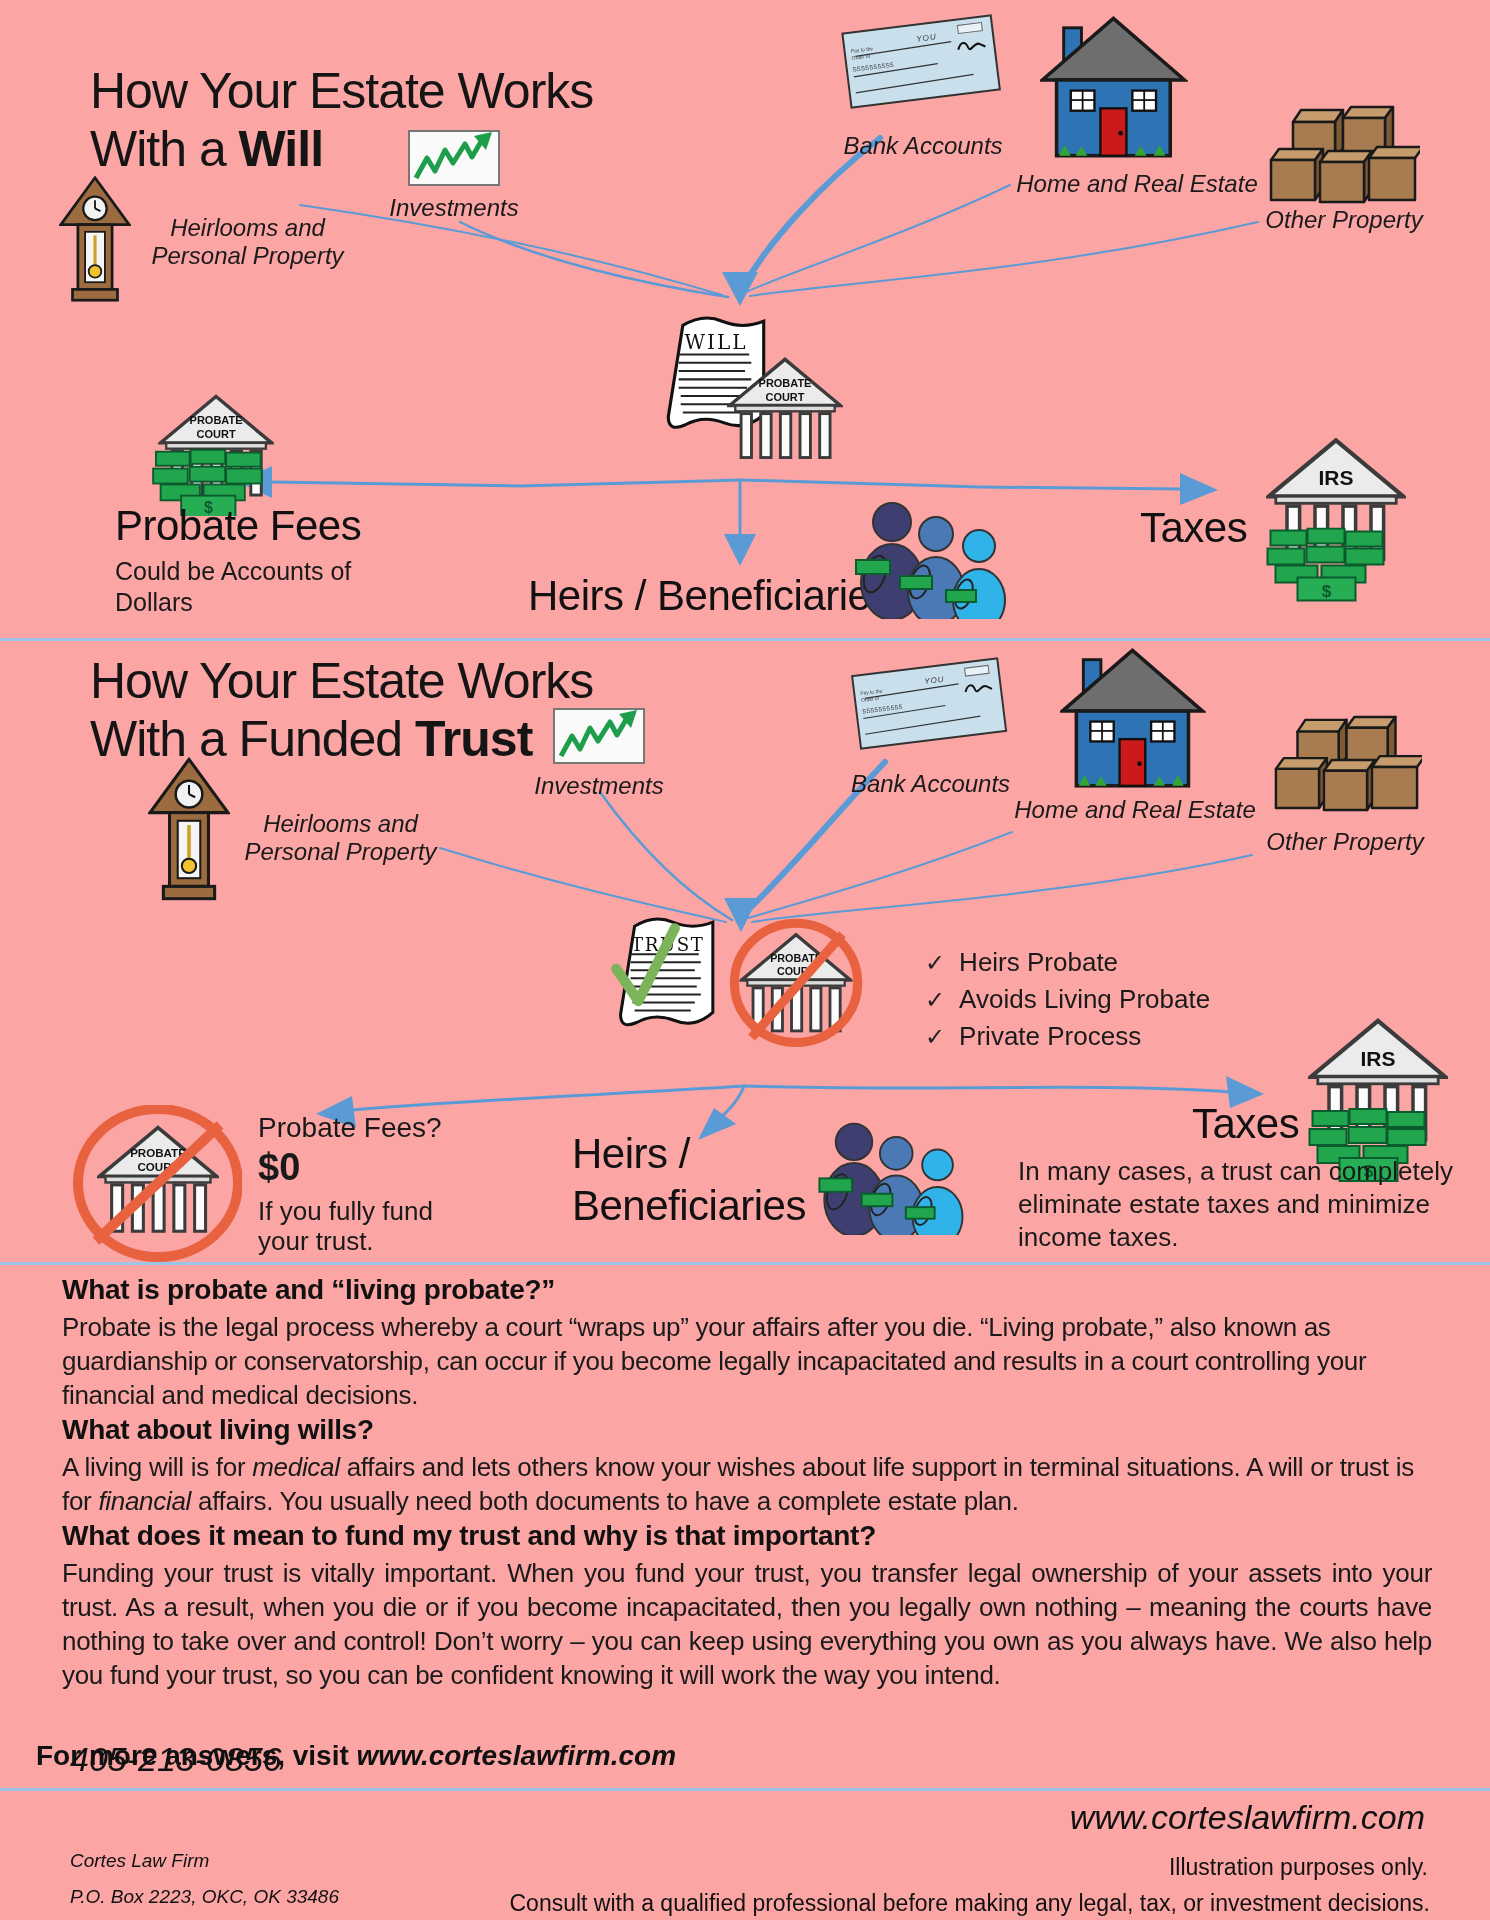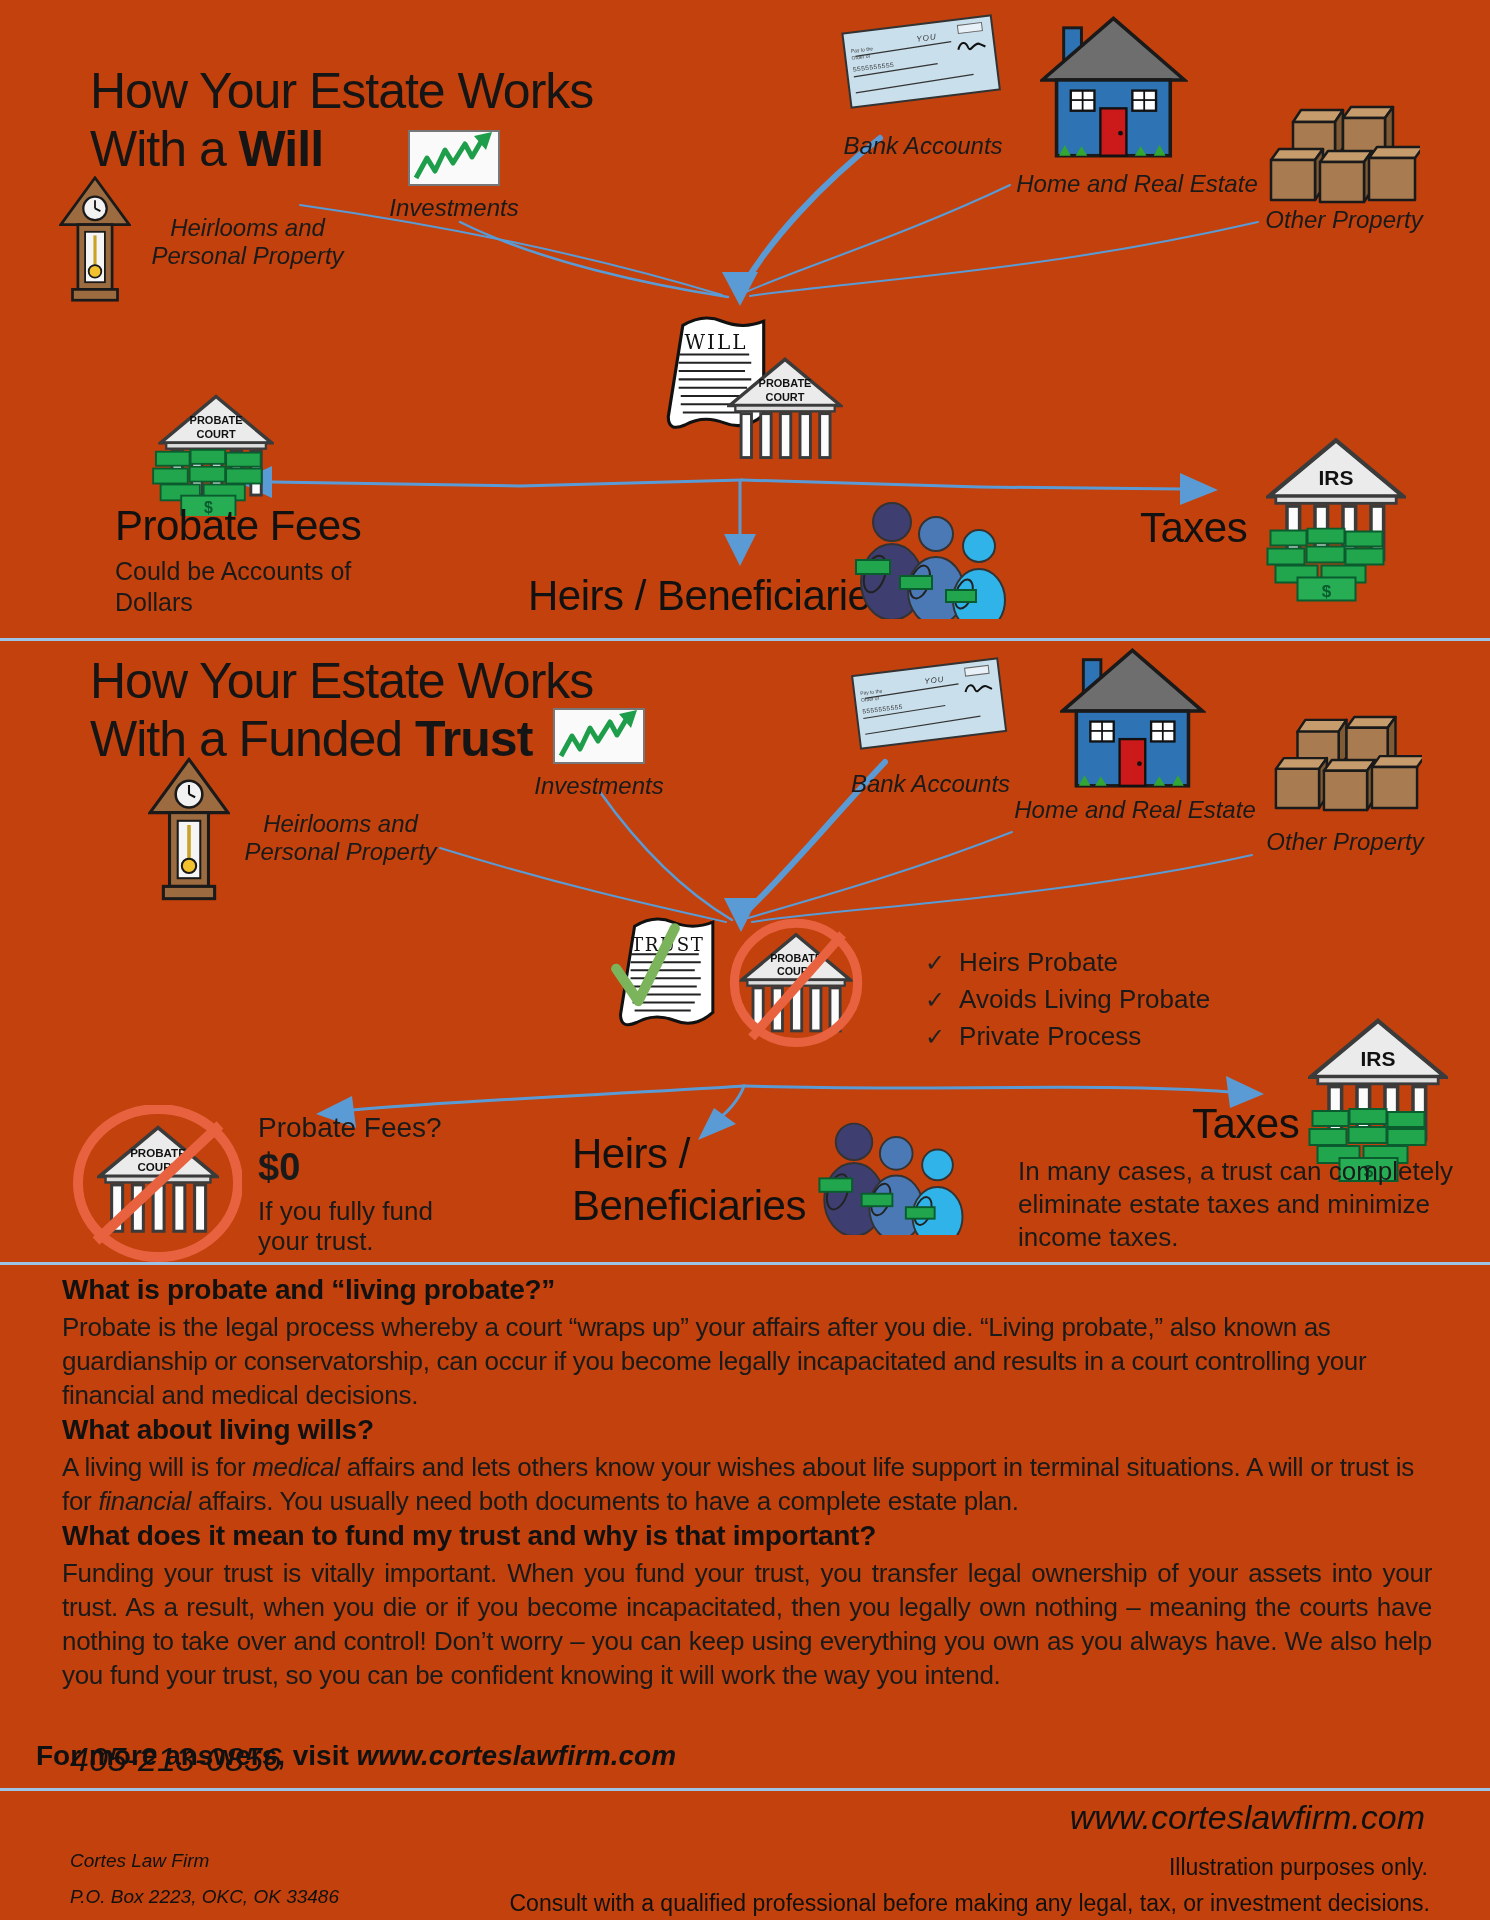--- a/index.html
+++ b/index.html
@@ -1,16 +1,16 @@
 <!DOCTYPE html>
 <html><head>
 <meta charset="utf-8">
 <style>
   html,body{margin:0;padding:0;background:#fff;}
-  #page{position:relative;width:1490px;height:1920px;background:#c2410c;overflow:hidden;
+  #page{position:relative;width:1490px;height:1920px;background:#fca5a5;overflow:hidden;
         font-family:"Liberation Sans",sans-serif;color:#1a1a1a;}
   .abs{position:absolute;}
   .title{font-size:50px;letter-spacing:-1px;color:#151515;white-space:nowrap;}
   .title b{font-weight:700;}
   .asset-label{font-size:24px;line-height:28px;text-align:center;color:#1a1a1a;font-style:italic;}
   .outcome-h{font-size:42px;letter-spacing:-0.5px;color:#111;white-space:nowrap;}
   .outcome-h2{font-size:42px;letter-spacing:-0.5px;color:#111;line-height:52px;}
   .sub{font-size:25px;line-height:31px;color:#1a1a1a;}
   .divider{position:absolute;left:0;width:1490px;height:3px;background:#9DC3E6;}
   .benefit-row{display:flex;align-items:baseline;gap:14px;font-size:26px;line-height:37px;color:#1a1a1a;white-space:nowrap;}

